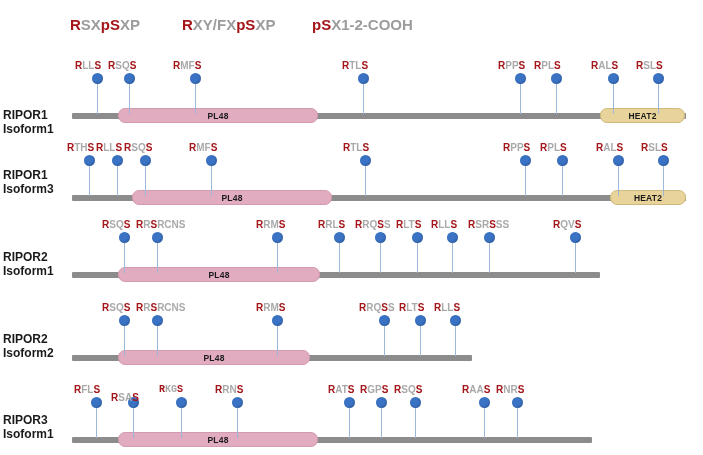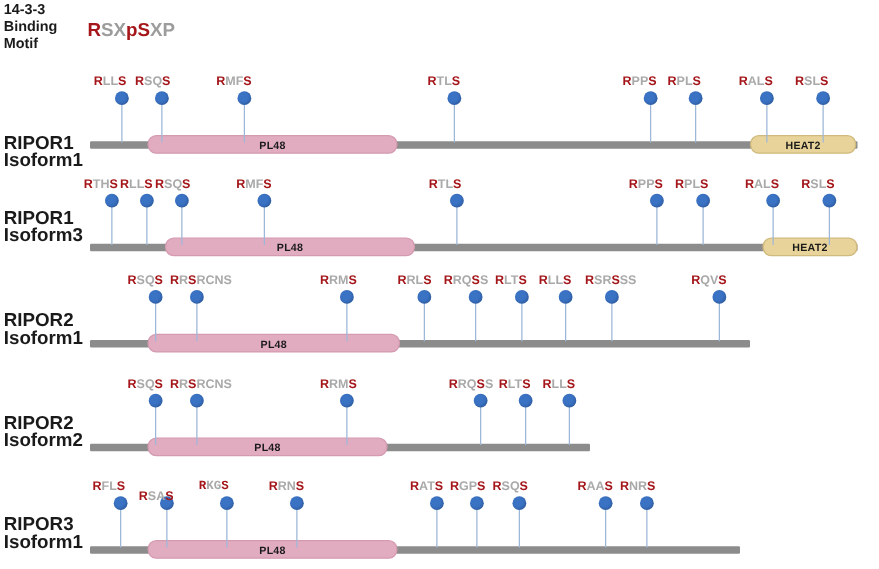--- a/index.html
+++ b/index.html
@@ -9,21 +9,21 @@
   
   #header{position:absolute;left:0;top:0;width:703px;height:45px;}
   #hdr-title{position:absolute;left:3px;top:2px;width:70px;
              font-size:11.5px;font-weight:bold;color:#1a1a1a;line-height:13.5px;}
   .motif{position:absolute;top:16px;font-size:15px;font-weight:bold;white-space:nowrap;}
   .motif .r{color:#a4161a;}
   .motif .g{color:#9c9c9c;}
 
   
   .row{position:absolute;left:0;width:703px;}
-  .rowlabel{position:absolute;left:3px;width:72px;font-size:15px;
+  .rowlabel{position:absolute;left:3px;width:72px;font-size:12px;
             font-weight:bold;color:#1a1a1a;line-height:14px;}
 
   .backbone{position:absolute;height:6px;background:#8c8c8c;border-radius:1px;}
 
   .domain{position:absolute;height:15px;border-radius:7px;
           font-size:8.5px;font-weight:bold;color:#1a1a1a;
           display:flex;align-items:center;justify-content:center;
           letter-spacing:.2px;box-sizing:border-box;}
   .domain.pl48{background:#e2acc0;border:1px solid #d49ab0;}
   .domain.heat2{background:#e8d49a;border:1px solid #cfb97c;}
@@ -34,26 +34,23 @@
 
   .mlabel{position:absolute;font-size:10px;font-weight:bold;
           white-space:nowrap;line-height:11px;}
   .mlabel .r{color:#a4161a;}
   .mlabel .g{color:#a9a9a9;}
 </style>
 </head>
 <body>
 
 <div id="header">
-  <div id="hdr-title">
-      <div>14-3-3</div>
-      <div>Binding</div>
-      <div>Motif</div>
-    </div>
 <div class="motif" style="left: 70px;"><span class="r">R</span><span class="g">SX</span><span class="r">pS</span><span class="g">XP</span></div>
+    <div class="motif" style="left: 182px;"><span class="r">R</span><span class="g">XY/FX</span><span class="r">pS</span><span class="g">XP</span></div>
+    <div class="motif" style="left: 312px;"><span class="r">pS</span><span class="g">X1-2-COOH</span></div>
   </div>
 
 <div id="rows-container">
     <div class="row">
       <div class="rowlabel" style="top: 108px;">
         <div>RIPOR1</div>
         <div>Isoform1</div>
       </div>
       <div class="backbone" style="left: 72px; top: 113px; width: 614px;"></div>
       <div class="domain pl48" style="left: 118px; top: 108px; width: 200px;">

